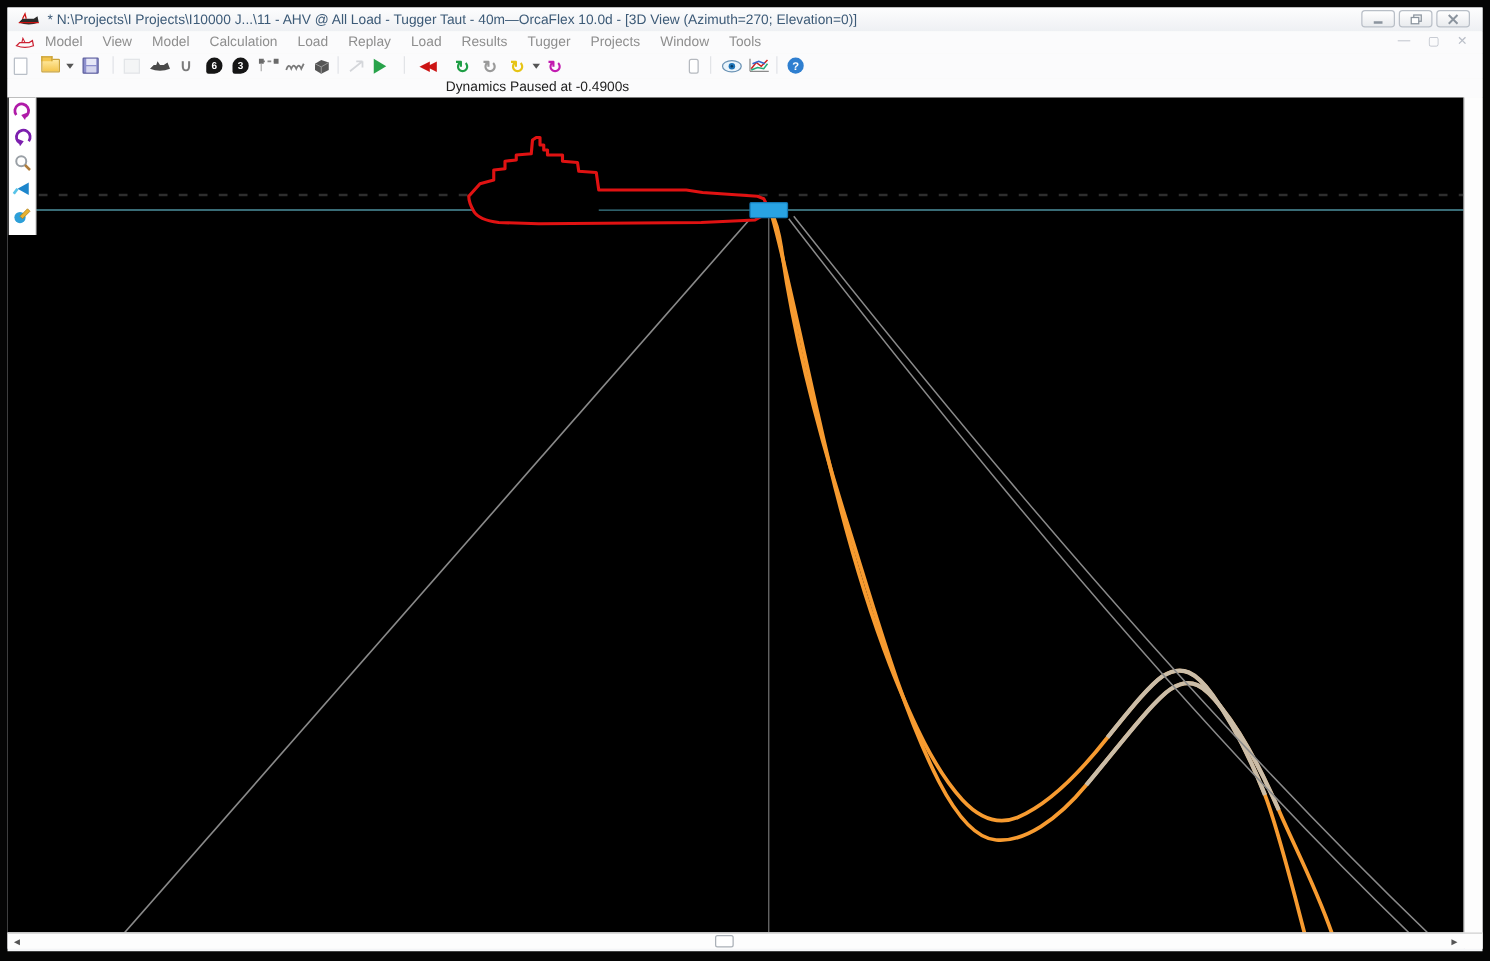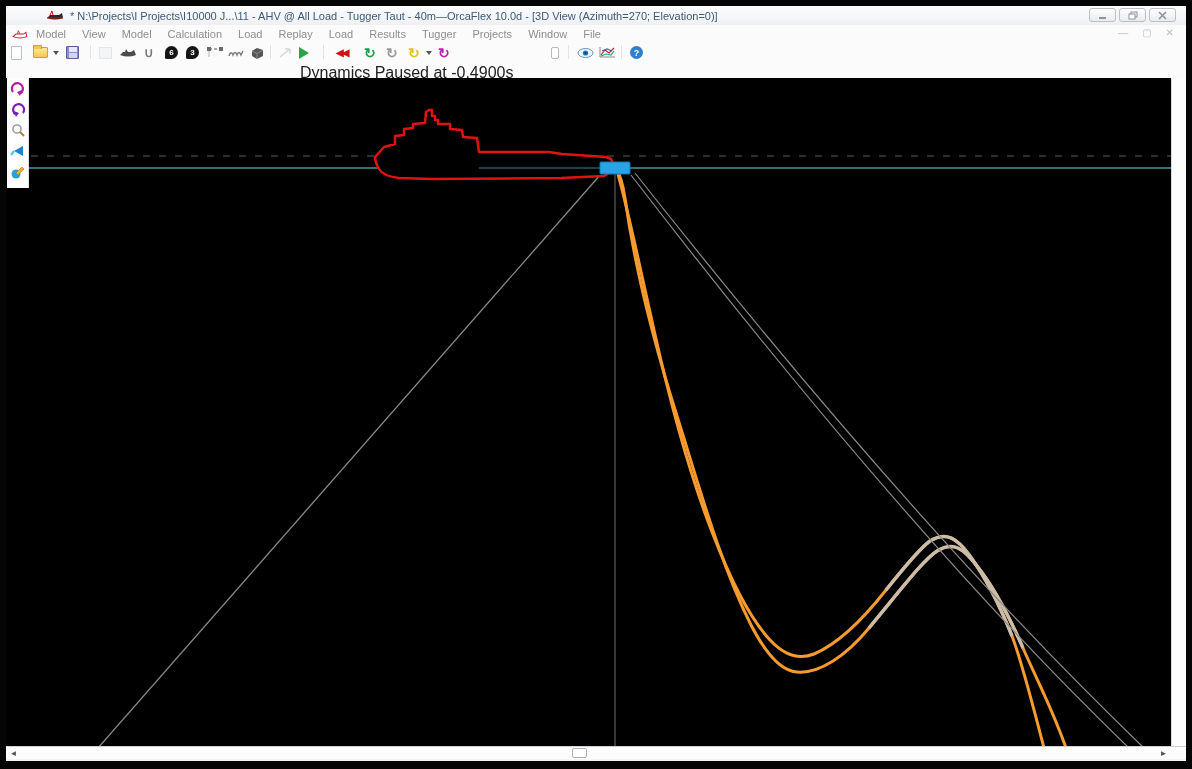--- a/index.html
+++ b/index.html
@@ -3,21 +3,21 @@
 <meta charset="utf-8">
 <style>
   * { box-sizing: border-box; }
   html,body { margin:0; padding:0; width:1192px; height:769px; background:#000; overflow:hidden;
               font-family:"Liberation Sans", sans-serif; }
   .frame { position:absolute; inset:0; background:#050505; }
   .win { position:absolute; left:6px; top:6px; width:1180px; height:755px; background:#f4f5f7; }
 
   
   .titlebar { position:absolute; left:0; top:0; width:100%; height:19px;
-              background:linear-gradient(#fdfdfe,#eef0f3); display:flex; align-items:center;padding-left:32px; }
+              background:linear-gradient(#fdfdfe,#eef0f3); display:flex; align-items:center; }
   .title-text { font-size:11px; color:#3c5a77; margin-left:6px; white-space:nowrap; }
   .app-icon { width:18px; height:13px; margin-left:8px; flex:0 0 auto; }
   .winbtns { position:absolute; right:10px; top:2px; display:flex; gap:3px; }
   .winbtn { width:27px; height:14px; border:1px solid #b9bfc7; border-radius:3px;
             background:linear-gradient(#ffffff,#e9ebee); color:#8b949e; font-size:9px;
             display:flex; align-items:center; justify-content:center; line-height:1; }
 
   
   .menubar { position:absolute; left:0; top:19px; width:100%; height:18px; background:#fbfbfc;
              display:flex; align-items:center; }
@@ -42,21 +42,21 @@
                 color:#fff; font-size:8px; font-weight:bold; display:flex; align-items:center; justify-content:center; }
   .circ { font-size:14px; font-weight:bold; line-height:1; }
   .rewind { color:#cc1414; font-size:10px; letter-spacing:-2px; font-weight:bold; }
   .play { width:0; height:0; border-top:6px solid transparent; border-bottom:6px solid transparent; border-left:10px solid #28a34a; }
   .icon-rect { width:8px; height:12px; border:1px solid #b5b9bf; border-radius:2px; background:#fff; }
   .help { width:13px; height:13px; border-radius:50%; background:#2f7fd0; color:#fff; font-size:9px; font-weight:bold;
           display:flex; align-items:center; justify-content:center; }
 
   
   .statusbar { position:absolute; left:0; top:57px; width:100%; height:15px; background:#fbfbfc; }
-  .status-text { position:absolute; left:294px; top:1px; width:260px; font-size:16px; color:#222; }
+  .status-text { position:absolute; left:294px; top:1px; width:260px; text-align:center; font-size:11px; color:#222; }
 
   
   .viewport { position:absolute; left:0; top:72px; width:1165px; height:668px; background:#000; }
   .viewport svg { position:absolute; inset:0; }
   .right-margin { position:absolute; left:1165px; top:72px; width:15px; height:681px; background:#fdfdfd; border-left:1px solid #d9d9d9; }
   .left-strip { position:absolute; left:1px; top:72px; width:22px; height:110px; background:#fff; border-right:1px solid #e0e0e0;
                 display:flex; flex-direction:column; align-items:center; padding-top:3px; gap:5px; }
   .vs-icon { width:16px; height:16px; }
 
   
@@ -106,21 +106,21 @@
       <span class="menu-item">View</span>
       <span class="menu-item">Model</span>
       <span class="menu-item">Calculation</span>
       <span class="menu-item">Load</span>
       <span class="menu-item">Replay</span>
       <span class="menu-item">Load</span>
       <span class="menu-item">Results</span>
       <span class="menu-item">Tugger</span>
       <span class="menu-item">Projects</span>
       <span class="menu-item">Window</span>
-      <span class="menu-item">File</span>
+      <span class="menu-item">Tools</span>
     </div>
     <div class="mdi-ctrls">
       <span>—</span>
       <span>▢</span>
       <span>✕</span>
     </div>
 
     <div class="toolbar">
       <div class="tb" style="left:5px;">
           <span class="icon-doc"></span>

